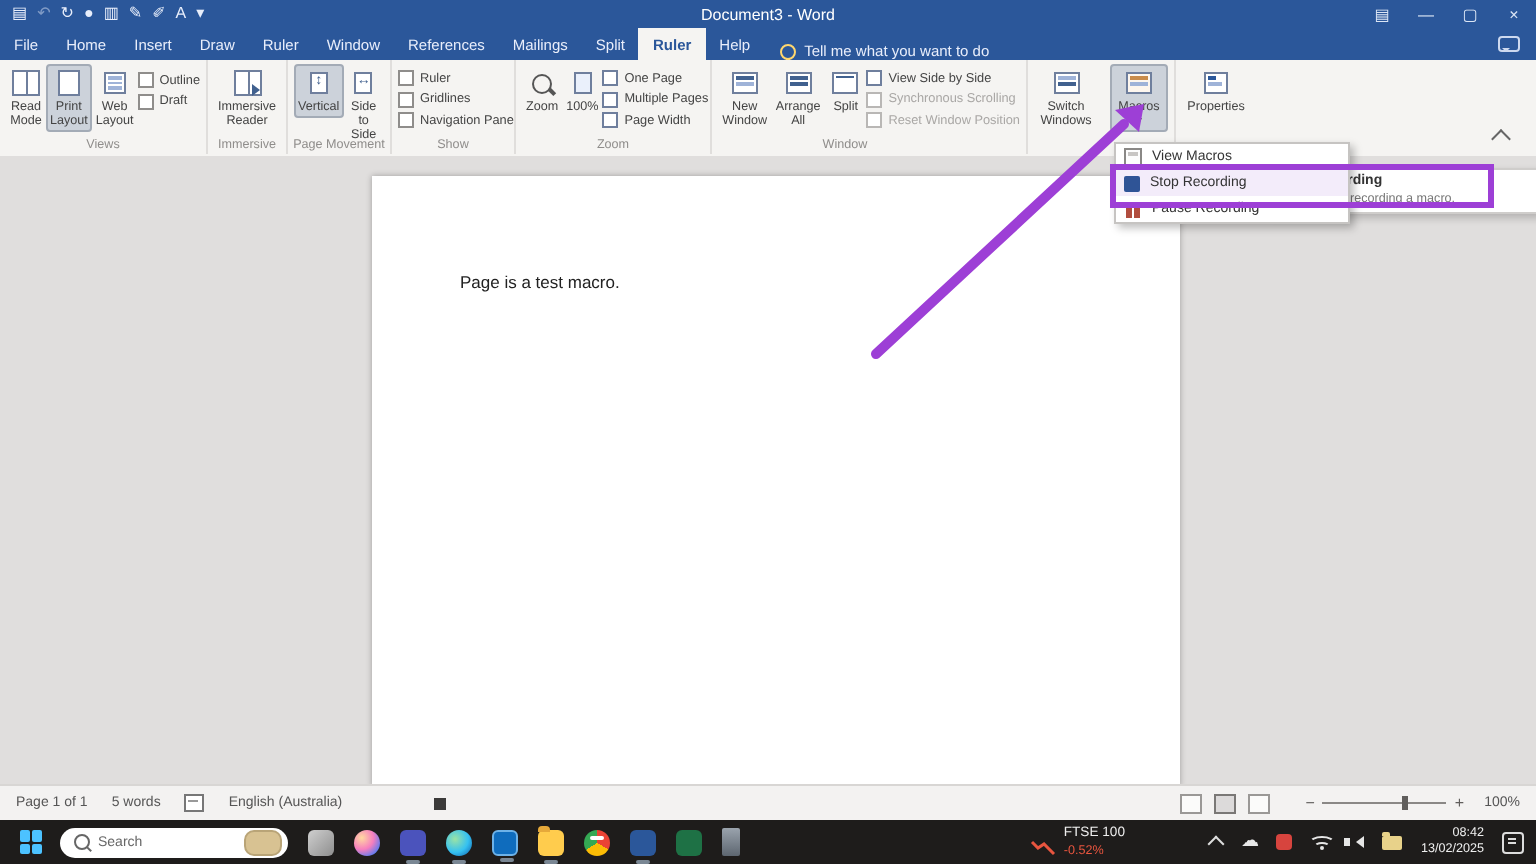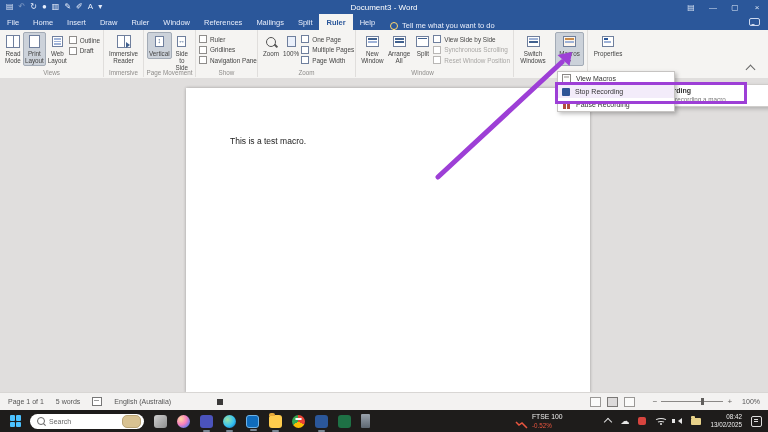--- a/index.html
+++ b/index.html
@@ -372,21 +372,21 @@
           </span>
         </span>
       <span>Properties</span>
     </div>
   </div>
 </div>
 
 <div class="docarea">
   <span class="chev" style="right:14px;top:-12px;"></span>
   <div class="page">
-    <div class="doctext">This is a test macro.</div>
+    <div class="doctext">Page is a test macro.</div>
   </div>
 </div>
 
 <div class="dropdown">
   <div class="dditem">
     <span class="ddico ico-viewmacros"></span>
     <span>View Macros</span>
   </div>
   <div class="dditem hl">
     <span class="ddico ico-stop"></span>

